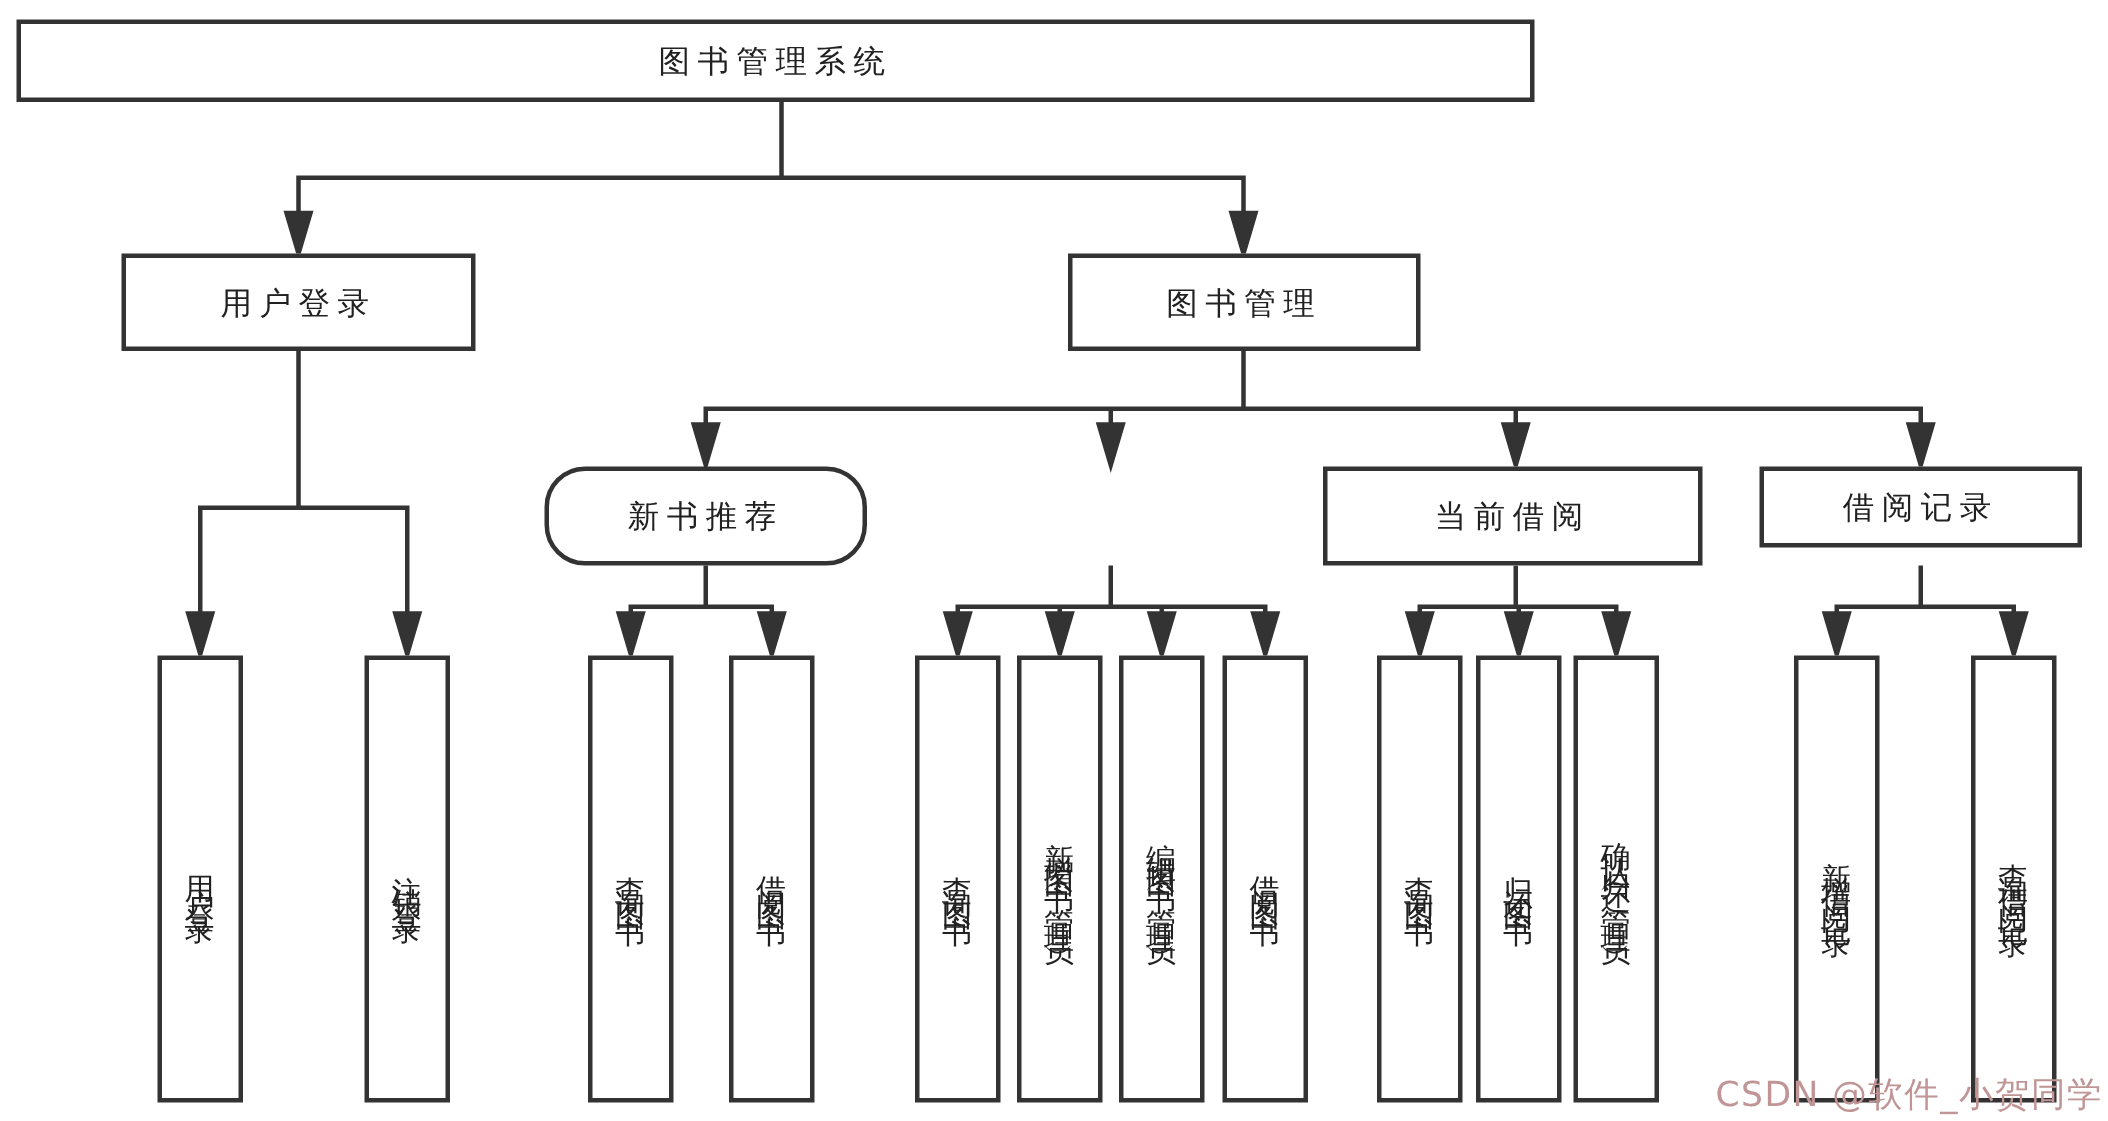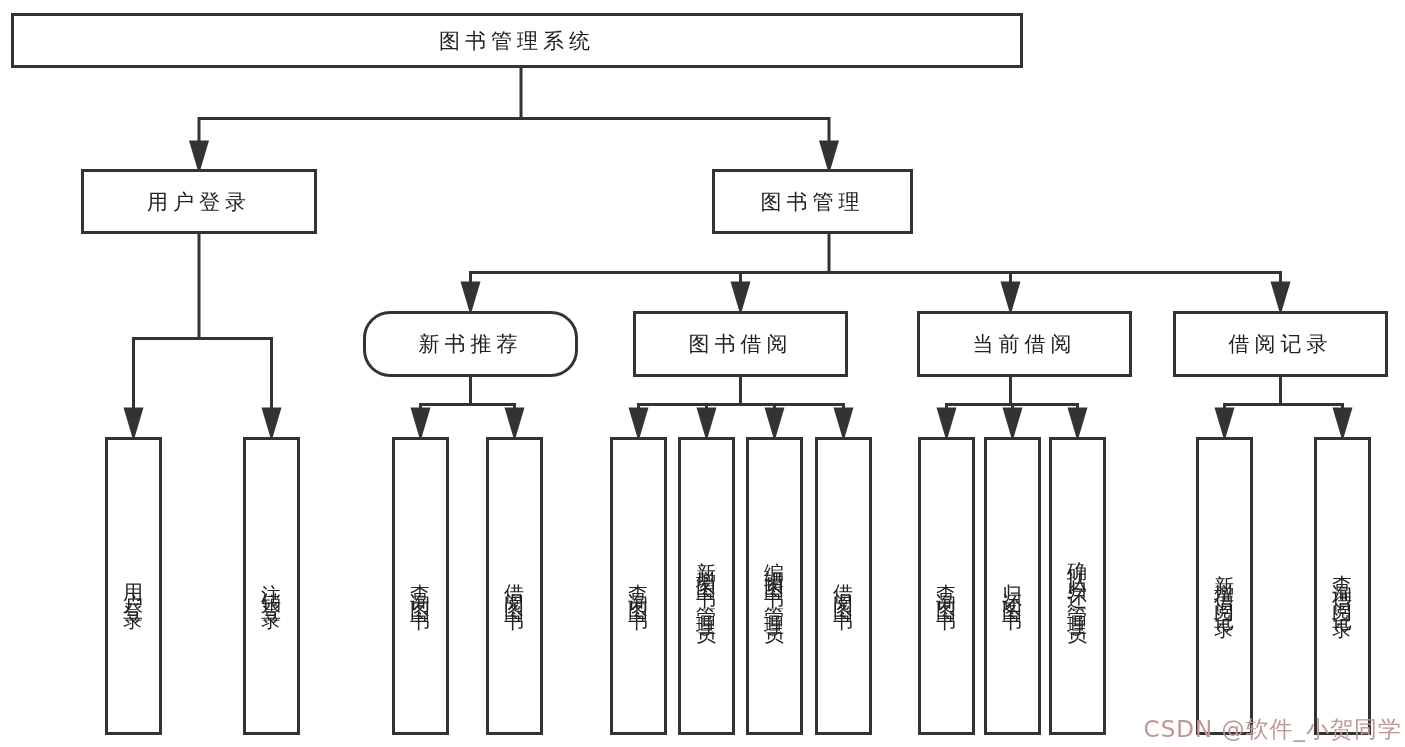--- a/index.html
+++ b/index.html
@@ -107,34 +107,31 @@
     </g>
   </svg>
 
   <div class="node node-h root-node">
     <span class="label">图书管理系统</span>
   </div>
 
   <div class="node node-h" style="left:81px; top:169px; width:236px; height:65px;">
     <span class="label">用户登录</span>
   </div>
-  <div class="node node-h" style="left:712px; top:169px; width:201px; height:65px;">
+  <div class="node node-h" style="left:712px; top:169px; width:235px; height:65px;">
     <span class="label">图书管理</span>
   </div>
 
   <div class="node node-h" style="left:363px; top:311px; width:215px; height:66px;border-radius:27px;">
     <span class="label">新书推荐</span>
   </div>
-  <div class="node node-h" style="left:633px; top:311px; width:215px; height:66px;">
-    <span class="label">图书借阅</span>
-  </div>
-  <div class="node node-h" style="left:917px; top:311px; width:215px; height:66px;">
+  <div class="node node-h" style="left:882px; top:311px; width:253px; height:66px;">
     <span class="label">当前借阅</span>
   </div>
-  <div class="node node-h" style="left:1173px; top:311px; width:215px; height:66px;">
+  <div class="node node-h" style="left:1173px; top:311px; width:215px; height:54px;">
     <span class="label">借阅记录</span>
   </div>
 
   <div class="node leaf" style="left:105px;">
     <span class="label">用户登录</span>
   </div>
   <div class="node leaf" style="left:243px;">
     <span class="label">注销登录</span>
   </div>
   <div class="node leaf" style="left:392px;">

